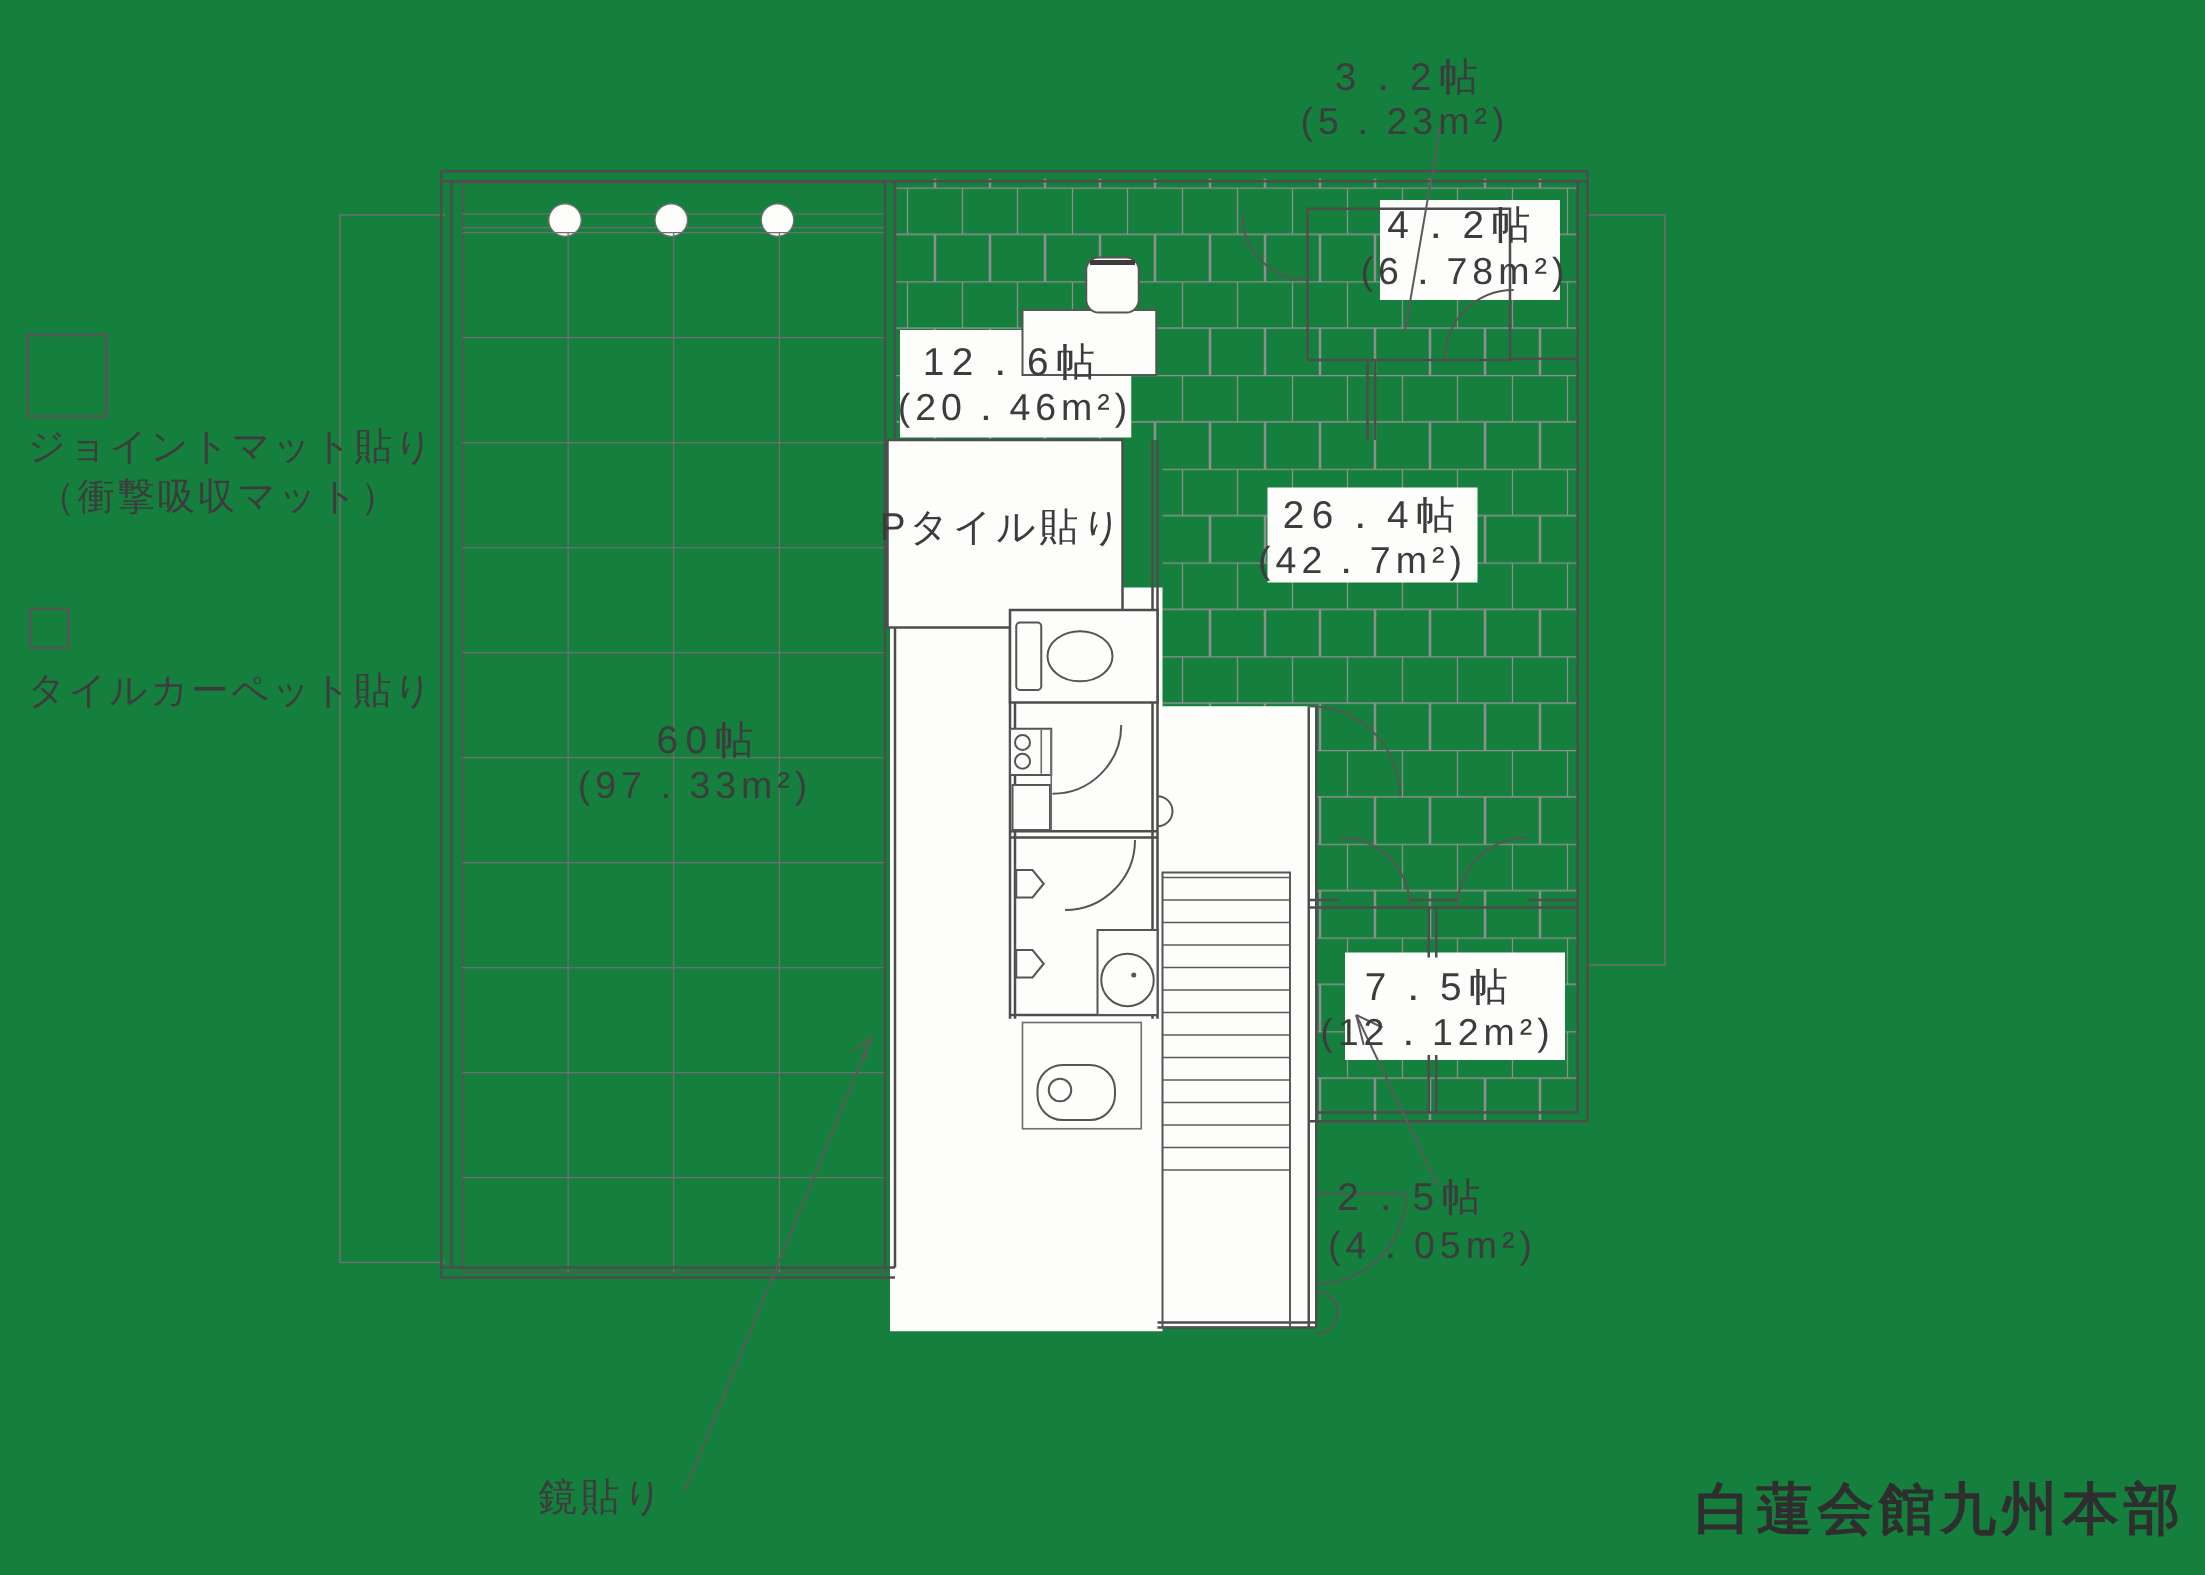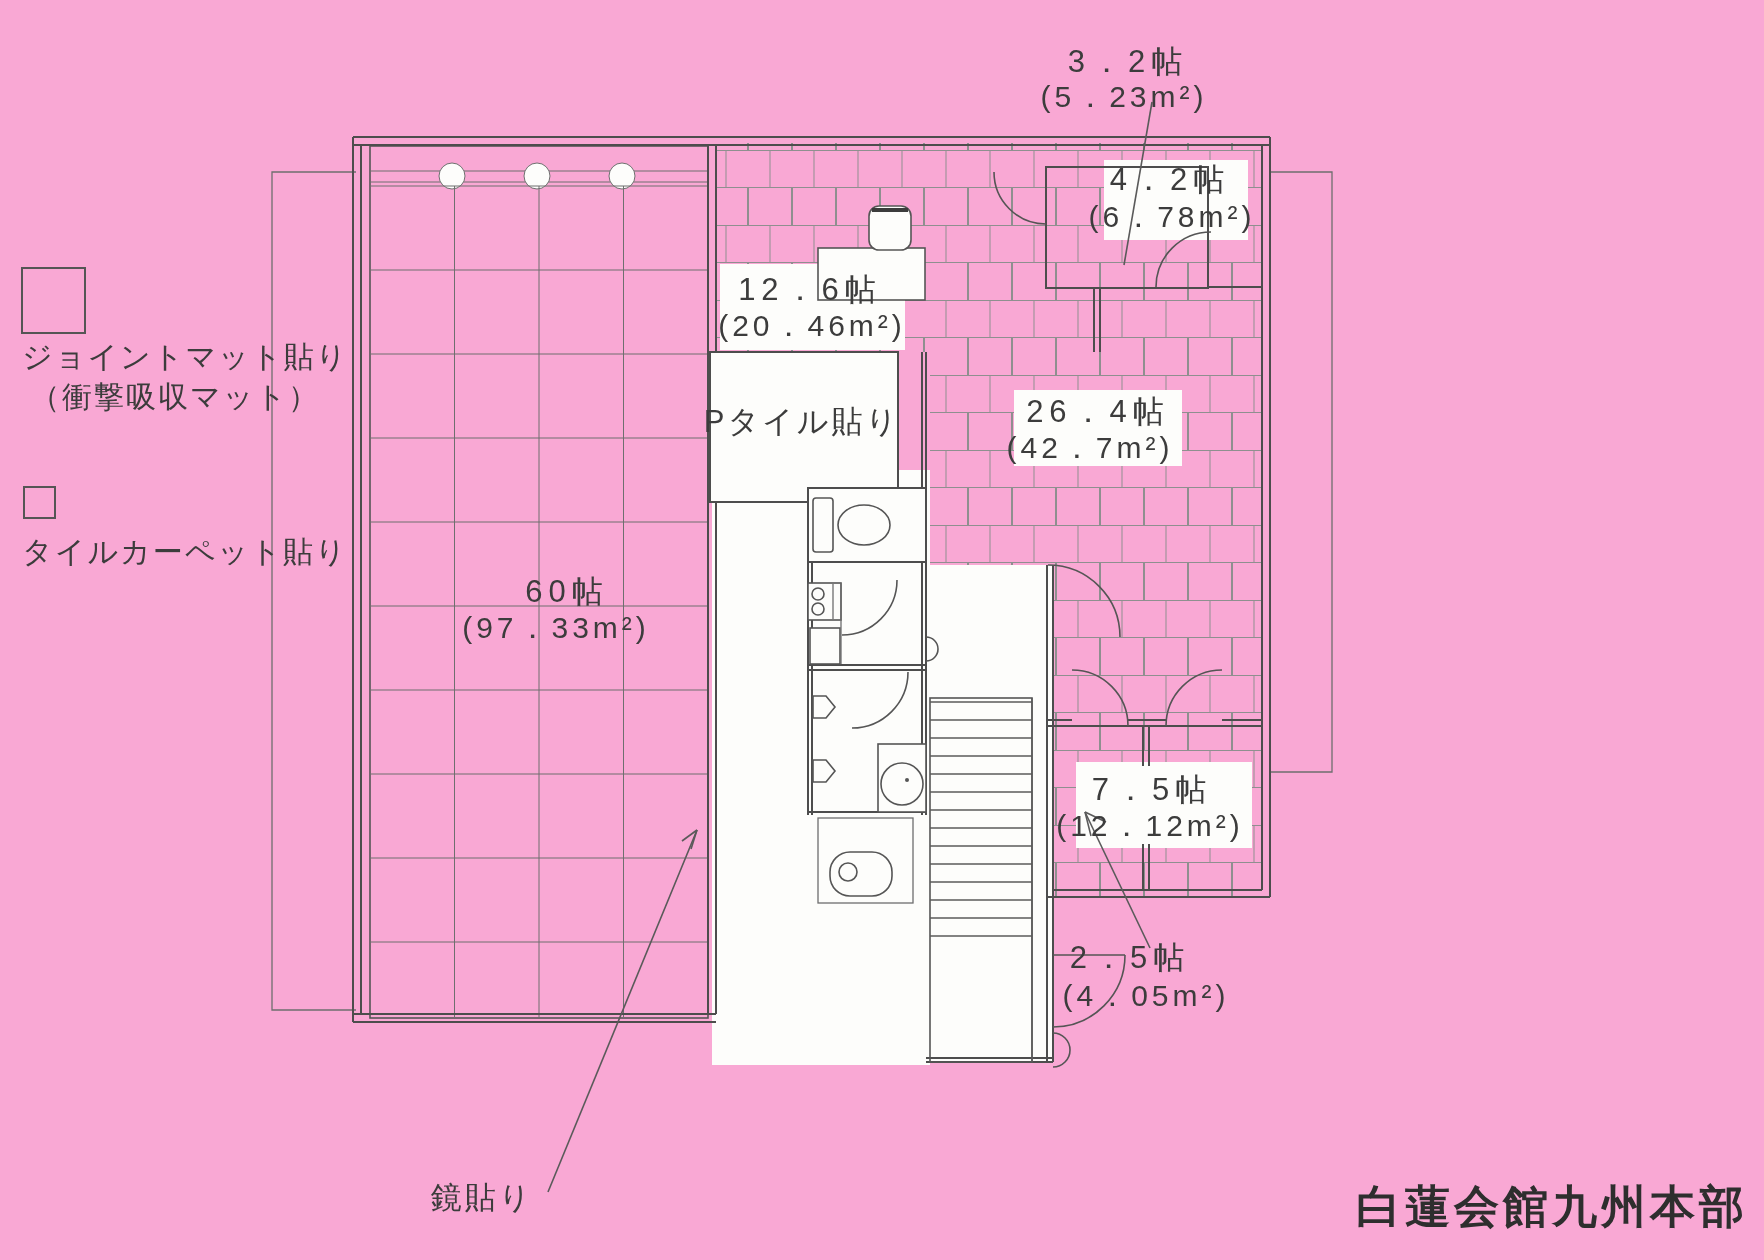--- a/index.html
+++ b/index.html
@@ -1,16 +1,16 @@
 <!DOCTYPE html>
 <html><head>
 <meta charset="utf-8">
 <style>
   html,body{margin:0;padding:0;background:#e8e8e6;}
-  #page{position:relative;width:1764px;height:1260px;background:#f9a8d4;overflow:hidden;
+  #page{position:relative;width:1764px;height:1260px;background:#15803d;overflow:hidden;
         font-family:"Liberation Sans",sans-serif;}
   svg text{font-family:"Liberation Sans",sans-serif;fill:#3c3c3c;}
   .roomlbl{font-size:31px;letter-spacing:6px;}
   .arealbl{font-size:30px;letter-spacing:4px;}
   .finlbl{font-size:31px;letter-spacing:3px;}
   .leglbl{font-size:30px;letter-spacing:2px;}
   .titlelbl{font-size:45px;font-weight:bold;letter-spacing:4px;fill:#2e2e2e;}
   .wall{stroke:#4d4d4d;stroke-width:2;fill:none;}
   .thin{stroke:#6e6e6e;stroke-width:1.3;fill:none;}
   .fixt{stroke:#555;stroke-width:1.6;fill:#fdfdfb;}

